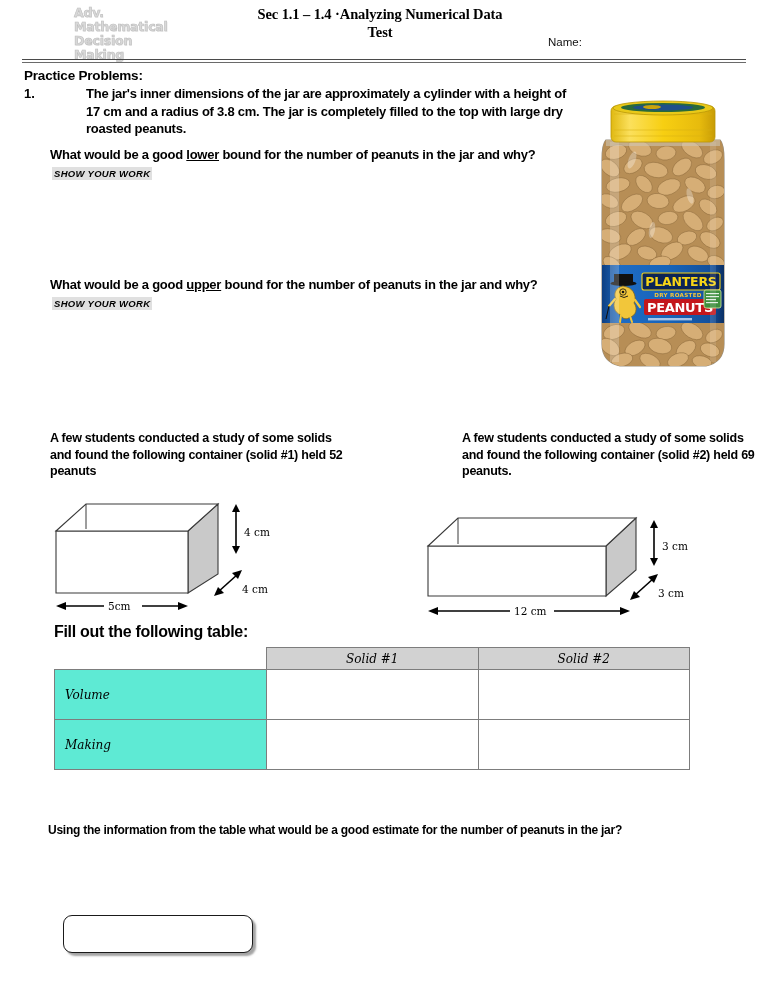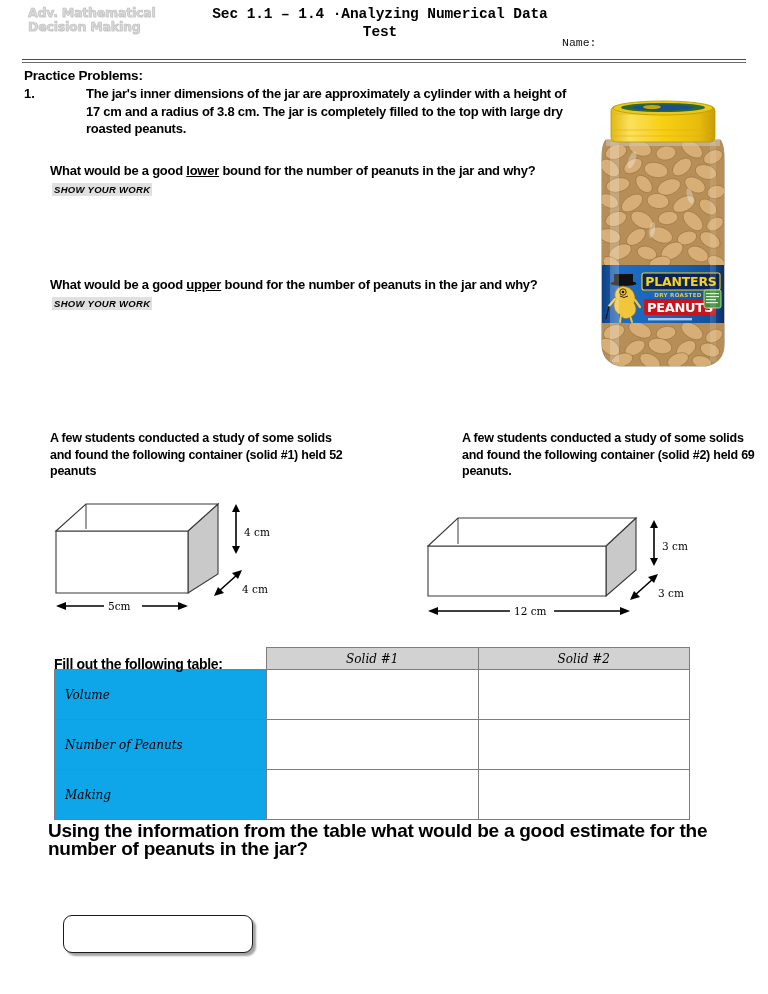--- a/index.html
+++ b/index.html
@@ -28,39 +28,39 @@
     font-family: "DejaVu Sans", sans-serif;
     font-weight: bold;
     font-size: 12.5px;
     line-height: 14px;
     letter-spacing: -0.2px;
     color: #d9d9d9;
     -webkit-text-stroke: 0.6px #bdbdbd;
     text-shadow: 0.6px 0.6px 0 #ededed;
     width: 150px;
   }
-  .logo span { display: block; }
+  .logo span { display: block; margin-left: 46px; }
   .title-block {
     position: absolute;
     left: 200px;
     top: 5px;
     width: 360px;
     text-align: center;
-    font-family: Liberation Mono, monospace;
+    font-family: Liberation Serif, serif;
     font-weight: bold;
     font-size: 14.5px;
     line-height: 18px;
     letter-spacing: -0.1px;
   }
   .title-line2 { display: block; }
   .name-field {
     position: absolute;
-    left: 562px;
+    left: 548px;
     top: 36px;
-    font-family: Liberation Mono, monospace;
+    font-family: Liberation Sans, sans-serif;
     font-size: 11.5px;
     color: #111;
   }
   .rule-double {
     position: absolute;
     left: 22px;
     top: 59px;
     width: 724px;
     height: 4px;
     border-top: 1.6px solid #4a4a4a;
@@ -96,21 +96,20 @@
   }
   .q-lower {
     position: absolute;
     left: 50px;
     top: 146px;
     width: 490px;
     font-weight: bold;
     font-size: 13px;
     line-height: 17.5px;
     letter-spacing: -0.25px;
-    margin-top: 16px;
   }
   .q-upper {
     position: absolute;
     left: 50px;
     top: 276px;
     width: 490px;
     font-weight: bold;
     font-size: 13px;
     line-height: 17.5px;
     letter-spacing: -0.25px;
@@ -176,23 +175,23 @@
   .dim-label {
     font-family: "DejaVu Serif", serif;
     font-size: 10.5px;
     fill: #000;
   }
 
   
   .fill-label {
     position: absolute;
     left: 54px;
-    top: 656px;
-    font-weight: bold;
-    font-size: 14px;
+    top: 623px;
+    font-weight: bold;
+    font-size: 16px;
     letter-spacing: -0.3px;
     z-index: 3;
   }
   table.solids-table {
     position: absolute;
     left: 54px;
     top: 647px;
     width: 636px;
     border-collapse: collapse;
     table-layout: fixed;
@@ -209,39 +208,39 @@
     border: none !important;
     background: #ffffff;
     width: 212px;
   }
   .th-solid {
     background: #d2d2d2;
     text-align: center;
     height: 22px;
   }
   .row-label {
-    background: #0ea5e9;
+    background: #5eead4;
     height: 50px;
     vertical-align: middle;
     text-align: left;
     margin-left: 24px;
   }
   .row-cell {
     background: #ffffff;
     height: 50px;
   }
 
   
   .final-q {
     position: absolute;
     left: 48px;
     top: 822px;
     width: 660px;
     font-weight: bold;
-    font-size: 19px;
+    font-size: 12px;
     line-height: 17.5px;
     letter-spacing: -0.25px;
   }
   .answer-box {
     position: absolute;
     left: 63px;
     top: 915px;
     width: 190px;
     height: 38px;
     border: 1.6px solid #1a1a1a;
@@ -510,25 +509,20 @@
     <th class="th-blank"></th>
     <th class="th-solid">Solid #1</th>
     <th class="th-solid">Solid #2</th>
   </tr>
   <tr>
     <td class="row-label">Volume</td>
     <td class="row-cell"></td>
     <td class="row-cell"></td>
   </tr>
   <tr>
-    <td class="row-label">Number of Peanuts</td>
-    <td class="row-cell"></td>
-    <td class="row-cell"></td>
-  </tr>
-  <tr>
     <td class="row-label">Making</td>
     <td class="row-cell"></td>
     <td class="row-cell"></td>
   </tr>
 </tbody>
   </table>
 
 <div class="final-q">Using the information from the table what would be a good estimate for the number of peanuts in the jar?</div>
 <div class="answer-box"></div>
 

